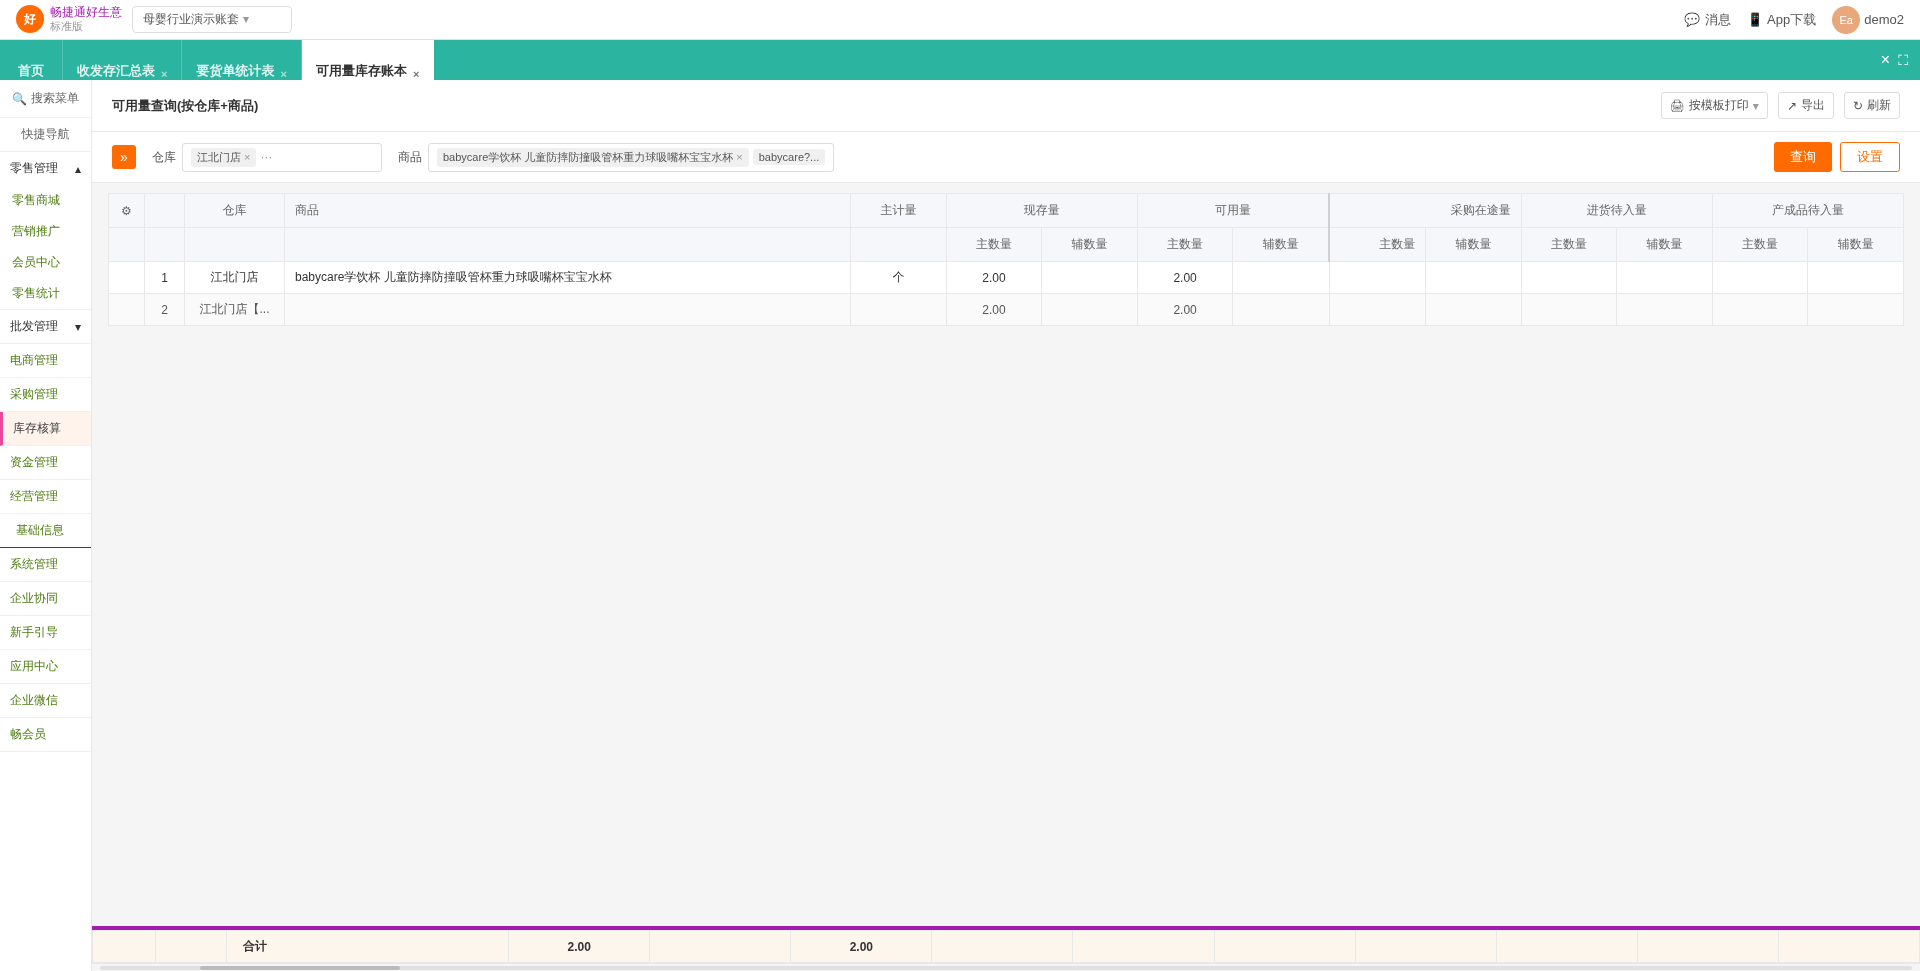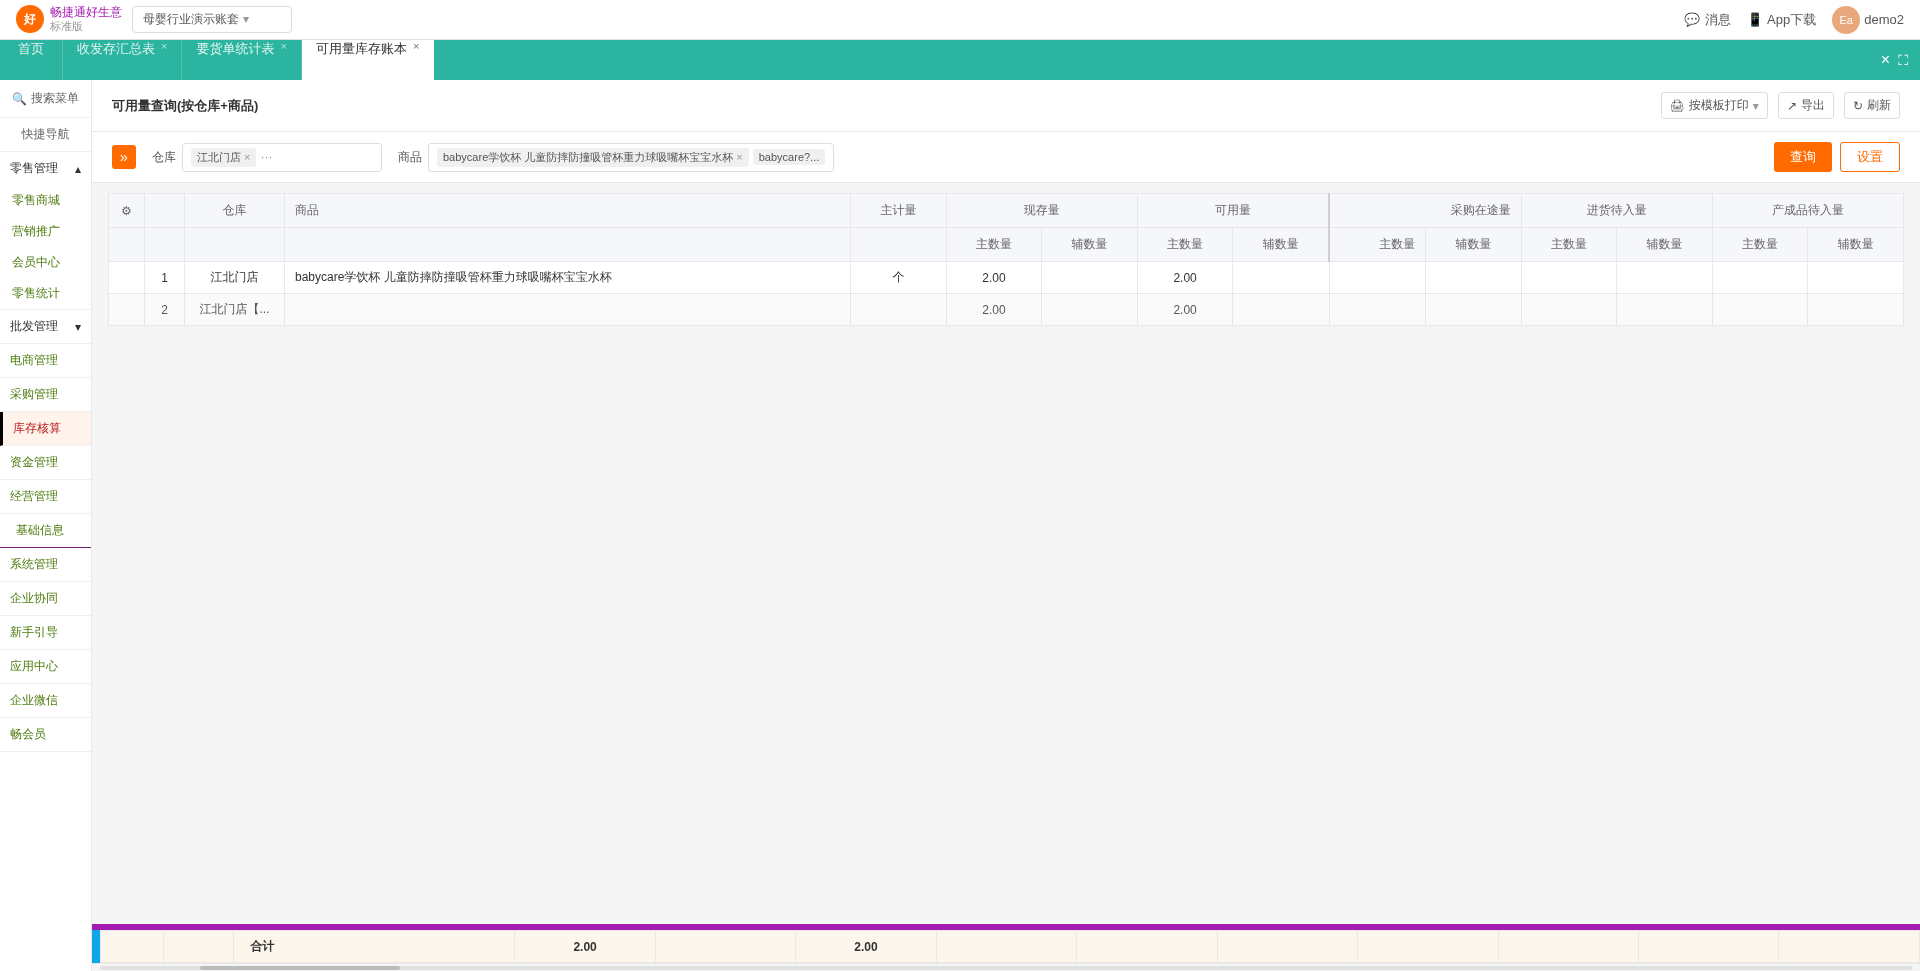--- a/index.html
+++ b/index.html
@@ -12,38 +12,38 @@
     .logo-icon { width: 28px; height: 28px; background: #ff6b00; border-radius: 50%; display: flex; align-items: center; justify-content: center; color: white; font-size: 12px; font-weight: bold; }
     .logo-text { font-size: 12px; color: #a21caf; line-height: 1.2; }
     .template-tag { font-size: 11px; color: #999; }
     .industry-select { display: flex; align-items: center; gap: 4px; padding: 4px 10px; border: 1px solid #ddd; border-radius: 4px; background: #fff; cursor: pointer; font-size: 12px; color: #555; min-width: 160px; }
     .top-bar-right { display: flex; align-items: center; gap: 16px; }
     .top-bar-item { display: flex; align-items: center; gap: 4px; font-size: 13px; color: #555; cursor: pointer; }
     .avatar { width: 28px; height: 28px; border-radius: 50%; background: #e8a87c; display: flex; align-items: center; justify-content: center; font-size: 11px; color: white; }
 
     
     .tab-bar { height: 40px; background: #2bb5a0; display: flex; align-items: stretch; flex-shrink: 0; }
-    .tab-item { display: flex; align-items: flex-start; padding: 0 14px; font-size: 13px; color: rgba(255,255,255,0.85); cursor: pointer; gap: 6px; border-right: 1px solid rgba(255,255,255,0.2); position: relative; }
+    .tab-item { display: flex; align-items: flex-end; padding: 0 14px; font-size: 13px; color: rgba(255,255,255,0.85); cursor: pointer; gap: 6px; border-right: 1px solid rgba(255,255,255,0.2); position: relative; font-weight: bold; }
     .tab-item.active { background: #fff; color: #333; }
     .tab-item .close-btn { font-size: 11px; color: inherit; opacity: 0.7; cursor: pointer; }
     .tab-item.home { padding: 0 18px; }
     .tab-bar-close { margin-left: auto; display: flex; align-items: center; padding: 0 12px; color: white; cursor: pointer; gap: 8px; }
 
     
     .main-layout { display: flex; flex: 1; overflow: hidden; }
 
     
     .sidebar { width: 92px; background: #fff; border-right: 1px solid #e8e8e8; display: flex; flex-direction: column; flex-shrink: 0; overflow-y: auto; }
     .sidebar-search { padding: 10px 8px; border-bottom: 1px solid #f0f0f0; }
     .sidebar-search-btn { width: 100%; background: none; border: none; font-size: 12px; color: #666; cursor: pointer; display: flex; align-items: center; gap: 4px; justify-content: center; }
     .sidebar-nav-btn { padding: 8px 8px; font-size: 12px; color: #666; cursor: pointer; text-align: center; border-bottom: 1px solid #f0f0f0; display: flex; align-items: center; justify-content: center; gap: 4px; }
     .sidebar-group { border-bottom: 1px solid #f0f0f0; }
     .sidebar-group-header { padding: 8px 10px; font-size: 12px; color: #333; cursor: pointer; display: flex; align-items: center; justify-content: space-between; }
     .sidebar-item { padding: 7px 12px; font-size: 12px; color: #4d7c0f; cursor: pointer; display: flex; align-items: center; }
-    .sidebar-item.active { background: #fff3ec; color: #b91c1c; border-left: 3px solid #000000; }
+    .sidebar-item.active { background: #fff3ec; color: #404040; border-left: 3px solid #ec4899; }
 
     
     .content { flex: 1; overflow: auto; display: flex; flex-direction: column; }
 
     
     .page-header { background: #fff; padding: 12px 20px; border-bottom: 1px solid #e8e8e8; display: flex; align-items: center; justify-content: space-between; flex-shrink: 0; }
     .page-title { font-size: 13px; font-weight: 600; color: #333; }
     .page-actions { display: flex; align-items: center; gap: 10px; }
     .btn-template-print { display: flex; align-items: center; gap: 4px; font-size: 12px; color: #555; cursor: pointer; padding: 4px 8px; border: 1px solid #ddd; border-radius: 3px; background: #fff; }
     .btn-export { display: flex; align-items: center; gap: 4px; font-size: 12px; color: #555; cursor: pointer; padding: 4px 8px; border: 1px solid #ddd; border-radius: 3px; background: #fff; }
@@ -70,21 +70,21 @@
     td { padding: 7px 10px; text-align: center; border: 1px solid #e8e8e8; color: #333; }
     .col-gear { width: 36px; }
     .col-no { width: 40px; }
     .col-warehouse { width: 100px; }
     .col-product { text-align: left; }
     .td-left { text-align: left; }
     .group-header-row { background: #fafafa; font-weight: 500; }
     .group-header-row td { color: #555; }
 
     
-    .table-footer { background: #0ea5e9; border-top: 6px solid #a21caf; flex-shrink: 0; padding-left: 8px; }
+    .table-footer { background: #0ea5e9; border-top: 4px solid #a21caf; flex-shrink: 0; }
     .table-footer table { background: #fdf6ec; }
     .table-footer td { font-weight: 600; color: #333; }
     .total-label { text-align: left; padding-left: 16px; font-weight: 600; }
 
     
     ::-webkit-scrollbar { width: 6px; height: 6px; }
     ::-webkit-scrollbar-track { background: #f1f1f1; }
     ::-webkit-scrollbar-thumb { background: #ccc; border-radius: 3px; }
     .border-left { border-left: 2px solid #d0d0d0; text-align: right; }
 

